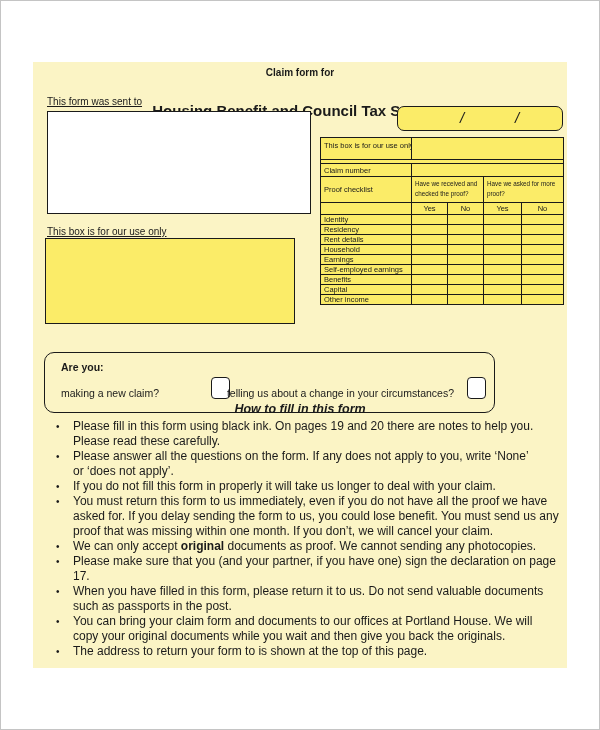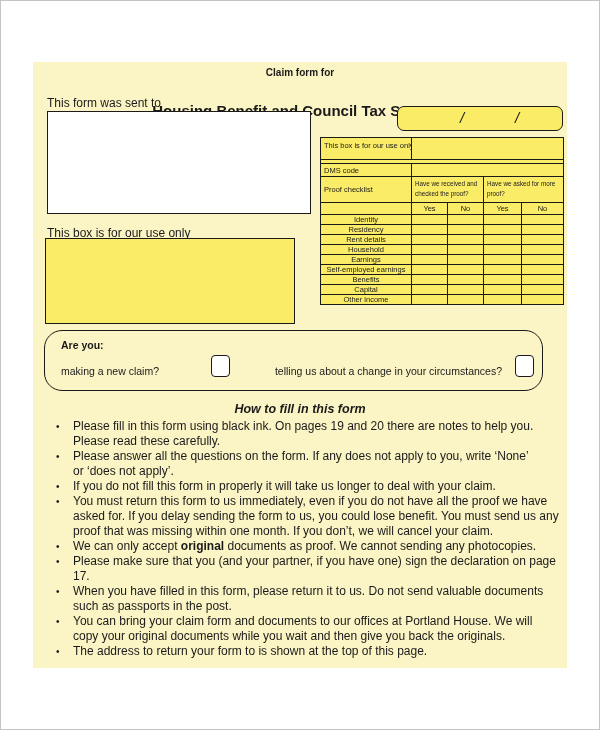--- a/index.html
+++ b/index.html
@@ -10,21 +10,21 @@
   }
   .frame { position:absolute; inset:0; border:1px solid #c4c4c4; }
   .form-area {
     position:absolute; left:33px; top:62px; width:534px; height:606px;
     background:var(--pale, #FBF4C5);
   }
   .title1 { position:absolute; top:5px; left:0; width:100%; text-align:center;
             font-size:10px; font-weight:bold; }
   .title2 { position:absolute; top:20px; left:0; width:100%; text-align:center;
             font-size:15px; font-weight:bold;margin-top:20px; }
-  .small-label { position:absolute; font-size:12px; }
+  .small-label { position:absolute; font-size:10px;text-decoration:underline; }
   .sent-to-label { left:14px; top:34px; }
   .sent-to-box {
     position:absolute; left:14px; top:49px; width:264px; height:103px;
     background:#ffffff; border:1.5px solid #1a1a1a;
   }
   .ouruse-label { left:14px; top:164px; }
   .ouruse-box {
     position:absolute; left:12px; top:176px; width:250px; height:86px;
     background:var(--hl, #FBEC68); border:1.5px solid #1a1a1a;
   }
@@ -49,26 +49,26 @@
   .office-table td.group {
     font-size:6.3px; white-space:normal; line-height:1.55;
     vertical-align:top; padding:2px 3px;
   }
   .office-table td.yn { text-align:center; font-size:7.5px; }
   tr.r-ouruse td { height:22px; vertical-align:top; padding-top:3px; }
   tr.r-spacer td { height:4px; }
   tr.r-claim td, tr.r-dms td { height:13px; }
   tr.r-header td { height:26px; }
   tr.r-yesno td { height:12px; }
-  tr.r-proof td { height:9.6px;text-align:center; }
+  tr.r-proof td { height:9.6px; }
 
   
   .are-you-box {
-    position:absolute; left:11px; top:268px; width:499px; height:61px;
-    border:1.5px solid #1a1a1a; border-radius:18px;
+    position:absolute; left:11px; top:290px; width:451px; height:61px;
+    border:1.5px solid #1a1a1a; border-radius:10px;
   }
   .are-you-heading { position:absolute; left:16px; top:8px; font-size:10.5px; font-weight:bold; }
   .new-claim-label { position:absolute; left:16px; top:34px; font-size:10.5px; }
   .change-label   { position:absolute; right:40px; top:34px; font-size:10.5px; }
   .checkbox {
     position:absolute; top:24px; width:19px; height:22px;
     background:#ffffff; border:1.5px solid #1a1a1a; border-radius:4px;
   }
   .cb-1 { left:166px; } .cb-2 { right:8px; }
 
@@ -116,22 +116,22 @@
         <col style="width:42px">
     </colgroup>
     <tbody>
       <tr class="r-ouruse">
         <td>This box is for our use only.</td>
         <td colspan="4"></td>
       </tr>
       <tr class="r-spacer">
         <td colspan="5"></td>
       </tr>
-      <tr class="r-dms">
-        <td>DMS code</td>
+      <tr class="r-claim">
+        <td>Claim number</td>
         <td colspan="4"></td>
       </tr>
       <tr class="r-header">
         <td>Proof checklist</td>
         <td class="group" colspan="2">Have we received and checked the proof?</td>
         <td class="group" colspan="2">Have we asked for more proof?</td>
       </tr>
       <tr class="r-yesno">
         <td></td>
         <td class="yn">Yes</td>

